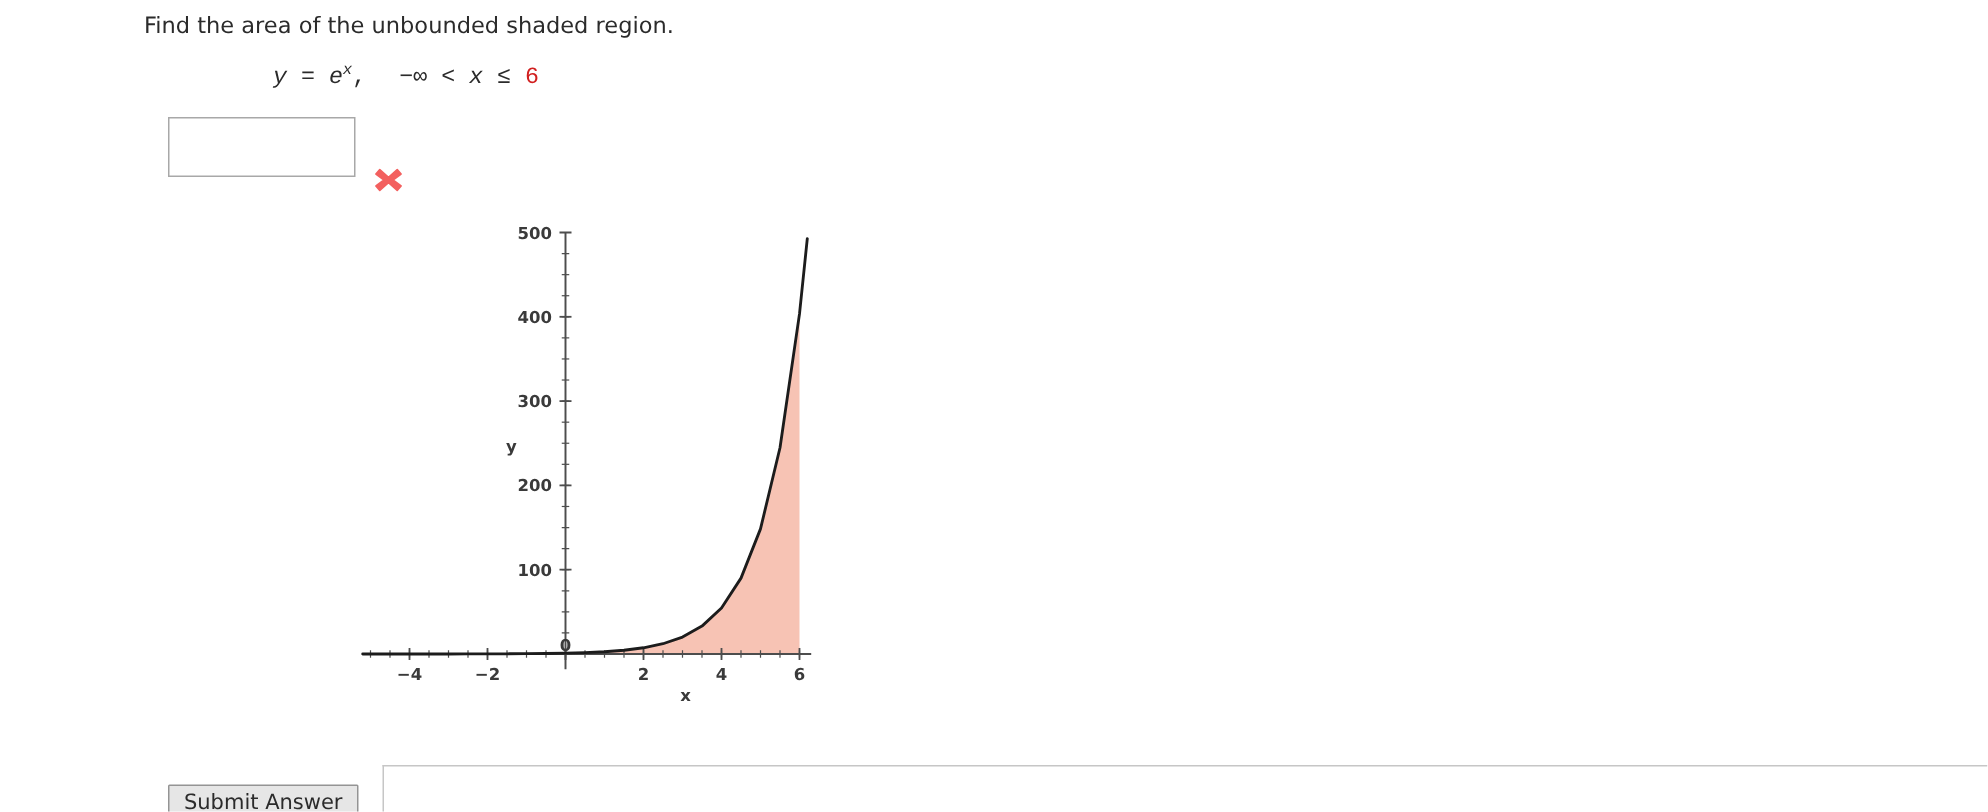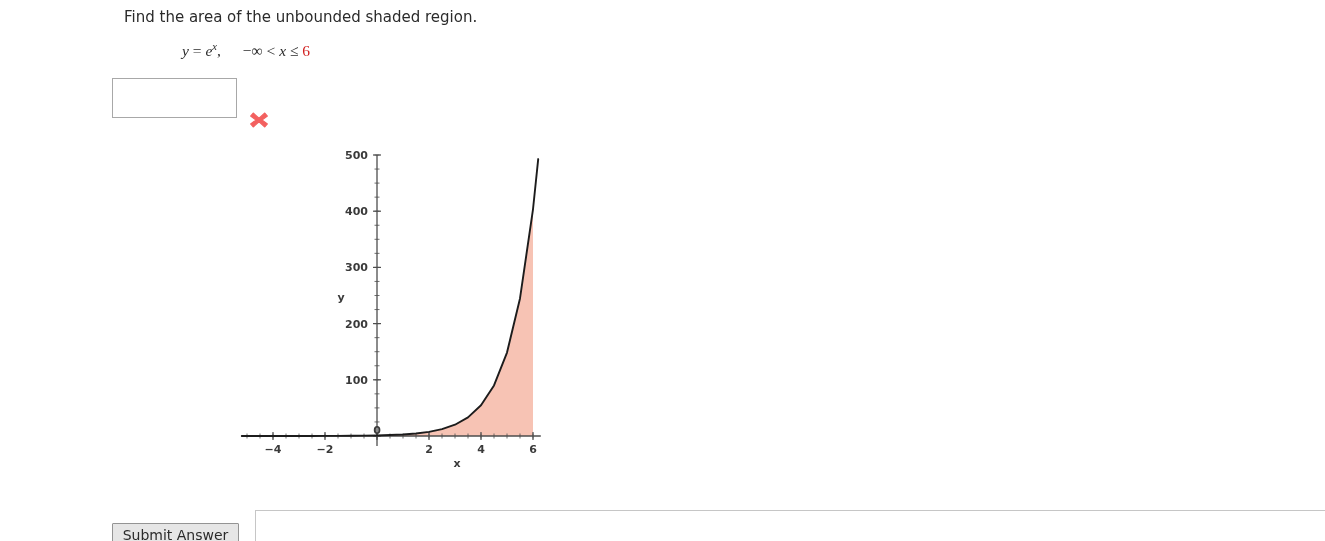--- a/index.html
+++ b/index.html
@@ -12,36 +12,36 @@
     height: 541px;
     position: relative;
     overflow: hidden;
     font-family: "DejaVu Sans", sans-serif;
     color: #1a1a1a;
   }
 
   
   #question-prompt {
     position: absolute;
-    left: 124px;
+    left: 96px;
     top: 8px;
     font-size: 15px;
     color: #2b2b2b;
     white-space: nowrap;
   }
 
   #equation-line {
     position: absolute;
     left: 182px;
     top: 41px;
     font-size: 15.5px;
     color: #2b2b2b;
     white-space: nowrap;
     font-style: italic;
-    font-family: Liberation Serif, serif;
+    font-family: Liberation Mono, monospace;
   }
   #equation-line .roman { font-style: normal; }
   #equation-line .gap   { display: inline-block; width: 22px; }
   #equation-line sup    { font-size: 10.5px; vertical-align: super; }
   #equation-line .redval {
     color: #d11f1f;
     font-style: normal;
   }
 
   

